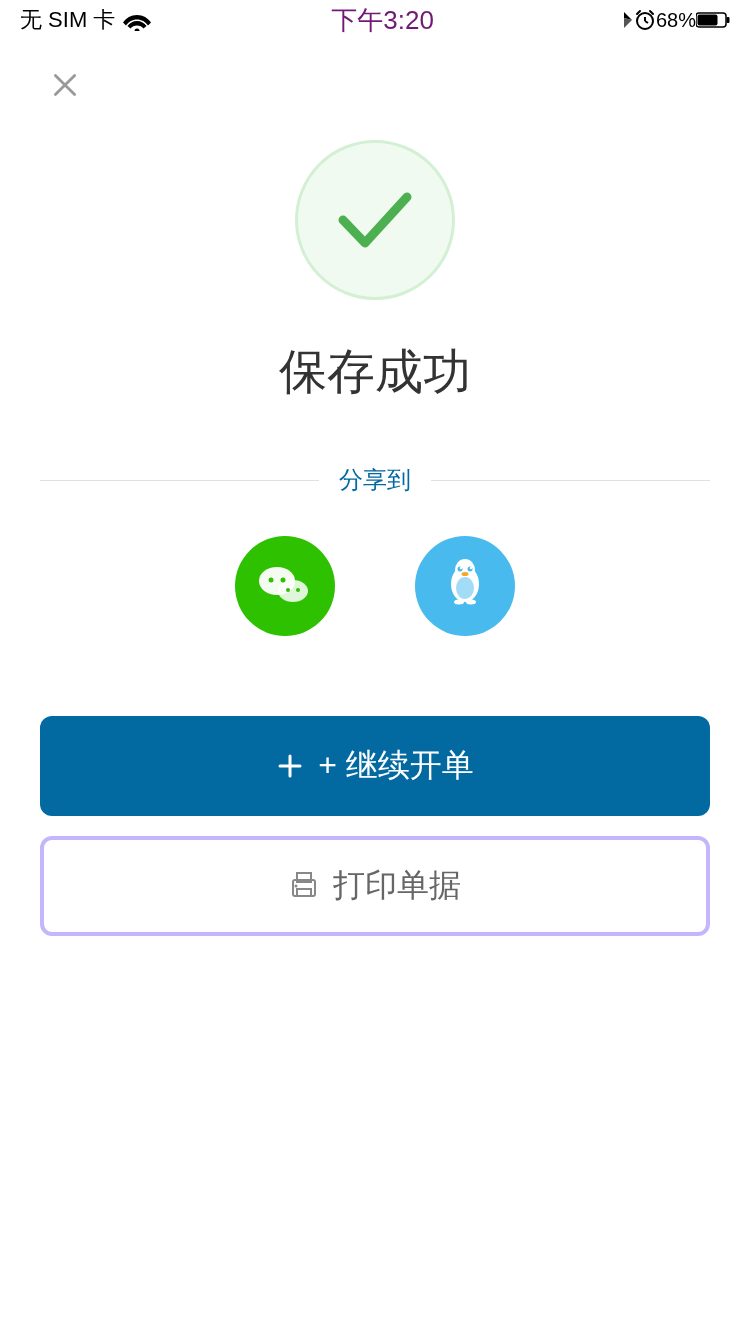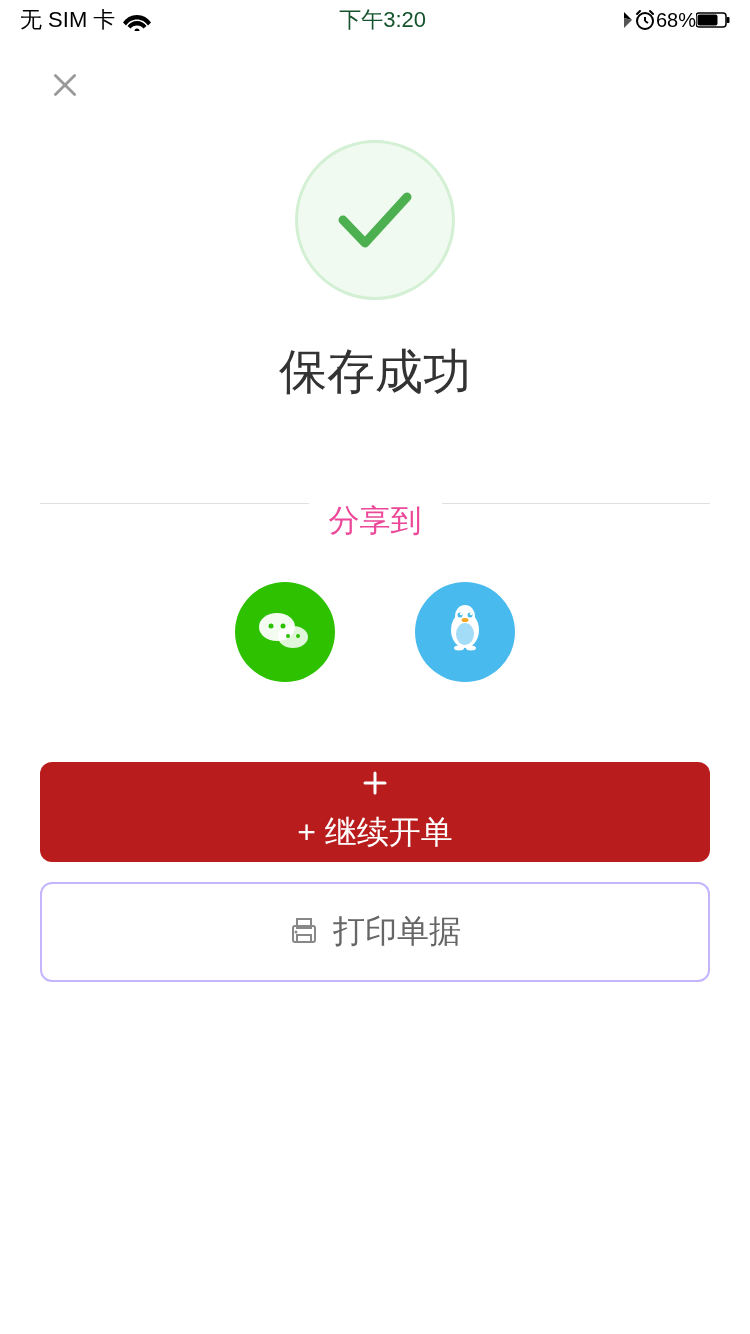--- a/index.html
+++ b/index.html
@@ -26,23 +26,23 @@
       flex-shrink: 0;
     }
     .status-left {
       display: flex;
       align-items: center;
       gap: 8px;
       font-size: 22px;
       color: #000;
     }
     .status-center {
-      font-size: 22px;
+      font-size: 26px;
       font-weight: 500;
-      color: #14532d;
+      color: #701a75;
     }
     .status-right {
       display: flex;
       align-items: center;
       font-size: 20px;
       color: #000;
     }
 
     
     .content {
@@ -97,24 +97,23 @@
       align-items: center;
       gap: 20px;
       margin-bottom: 40px;
     }
     .divider-line {
       flex: 1;
       height: 1px;
       background: #e0e0e0;
     }
     .divider-label {
-      font-size: 31px;
-      color: #ec4899;
+      font-size: 24px;
+      color: #0369a1;
       white-space: nowrap;
-      margin-top: 36px;
     }
 
     
     .share-row {
       display: flex;
       justify-content: center;
       gap: 80px;
       margin-bottom: 80px;
     }
     .share-icon {
@@ -146,28 +145,27 @@
       border-radius: 12px;
       border: none;
       display: flex;
       align-items: center;
       justify-content: center;
       gap: 14px;
       font-size: 32px;
       cursor: pointer;
     }
     .btn-primary {
-      background: #b91c1c;
+      background: #0369a1;
       color: #ffffff;
-      flex-direction: column;
     }
     .btn-secondary {
       background: #ffffff;
       color: #666;
-      border: 2px solid #c4b5fd;
+      border: 4px solid #c4b5fd;
     }
   </style>
 </head>
 <body>
 
 <div class="status-bar">
   <div class="status-left">
     <span>无 SIM 卡</span>
     <svg width="28" height="22" viewBox="0 0 28 22">
       <path d="M14 6 C8 6 3 9 0 13.5 L3 16.5 C5.5 12.8 9.5 10.5 14 10.5 C18.5 10.5 22.5 12.8 25 16.5 L28 13.5 C25 9 20 6 14 6Z" fill="#000"></path>

